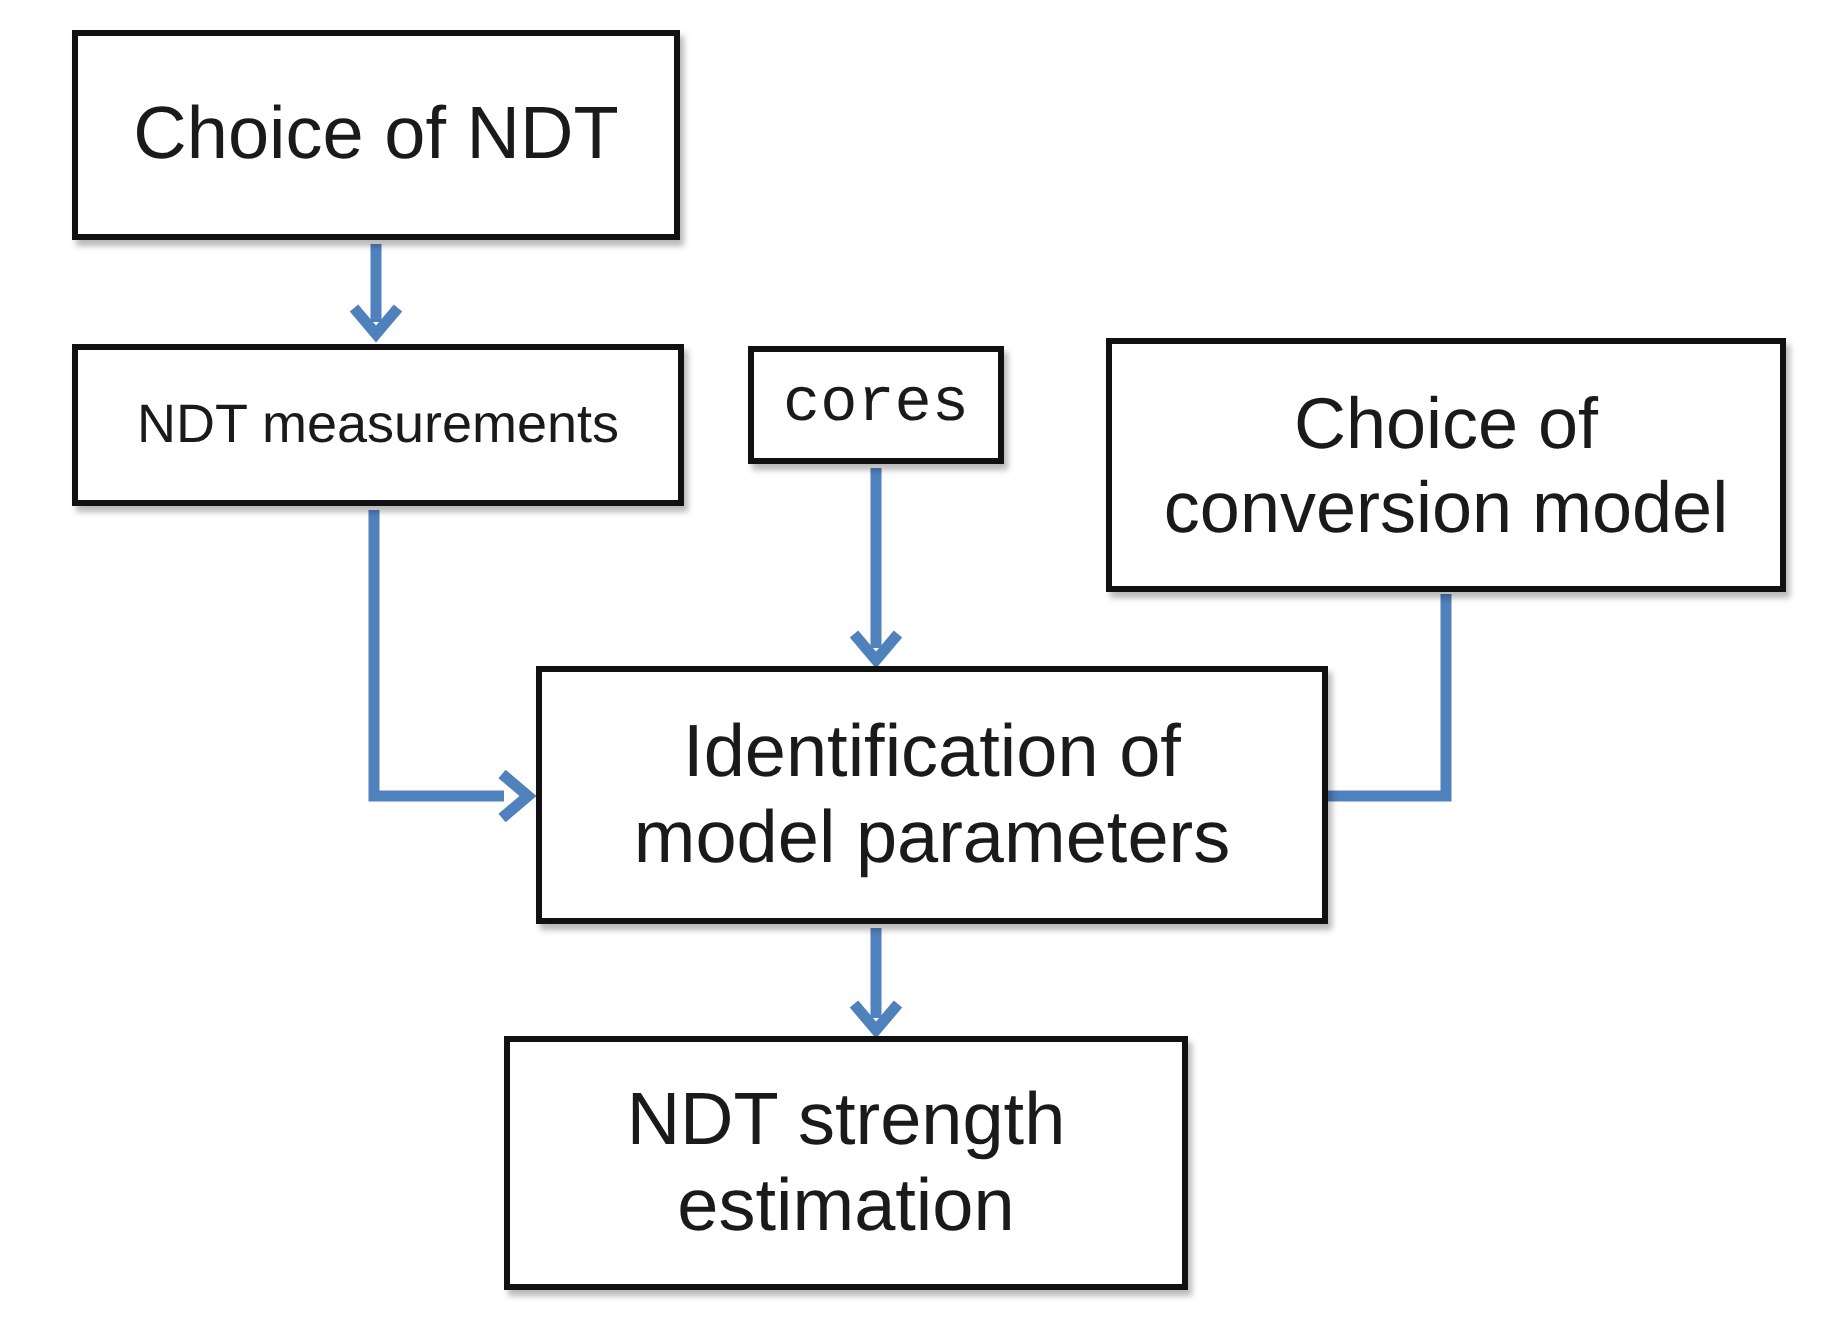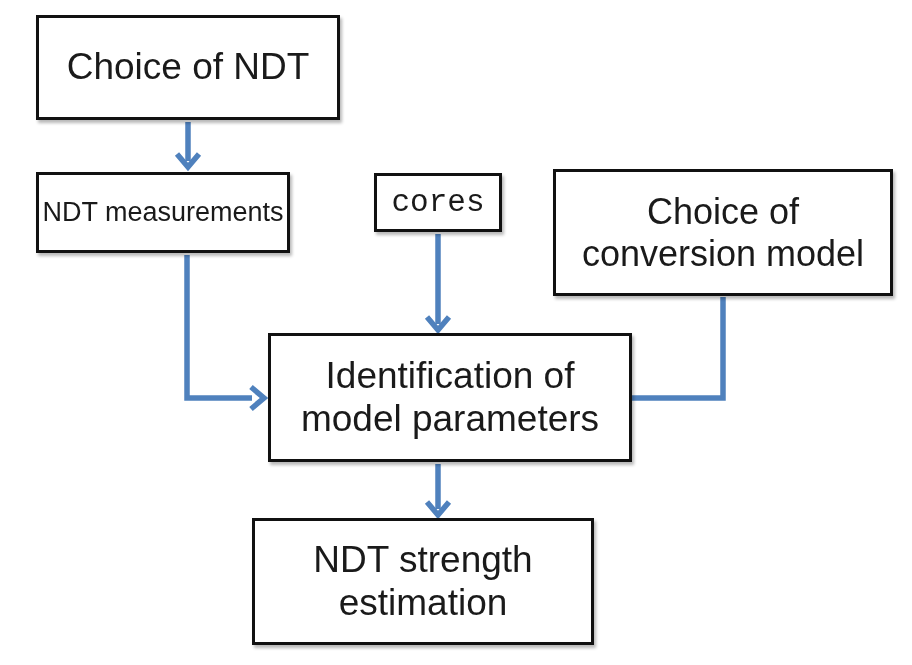--- a/index.html
+++ b/index.html
@@ -28,24 +28,24 @@
     box-shadow: 2px 3px 3px rgba(0,0,0,0.28);
     display: flex;
     align-items: center;
     justify-content: center;
     text-align: center;
     color: var(--color-text);
     white-space: pre-line;
     line-height: 1.16;
   }
   .node-choice-of-ndt        { left: 36px;  top: 15px;  width: 304px; height: 105px; font-size: 37px; }
-  .node-ndt-measurements     { left: 36px;  top: 172px; width: 254px; height: 81px;  font-size: 27px; }
+  .node-ndt-measurements     { left: 36px;  top: 172px; width: 306px; height: 81px;  font-size: 27px; }
   .node-cores                { left: 374px; top: 173px; width: 128px; height: 59px;  font-size: 31px; font-family: Liberation Mono, monospace; }
   .node-conversion-model     { left: 553px; top: 169px; width: 340px; height: 127px; font-size: 36px; }
-  .node-identification       { left: 268px; top: 333px; width: 364px; height: 129px; font-size: 37px; }
+  .node-identification       { left: 268px; top: 333px; width: 396px; height: 129px; font-size: 37px; }
   .node-strength-estimation  { left: 252px; top: 518px; width: 342px; height: 127px; font-size: 37px; }
   .arrow-layer {
     position: absolute;
     left: 0; top: 0;
     width: 912px; height: 665px;
     pointer-events: none;
   }
   .arrow-stroke {
     stroke: var(--color-arrow);
     stroke-width: 5.5;

